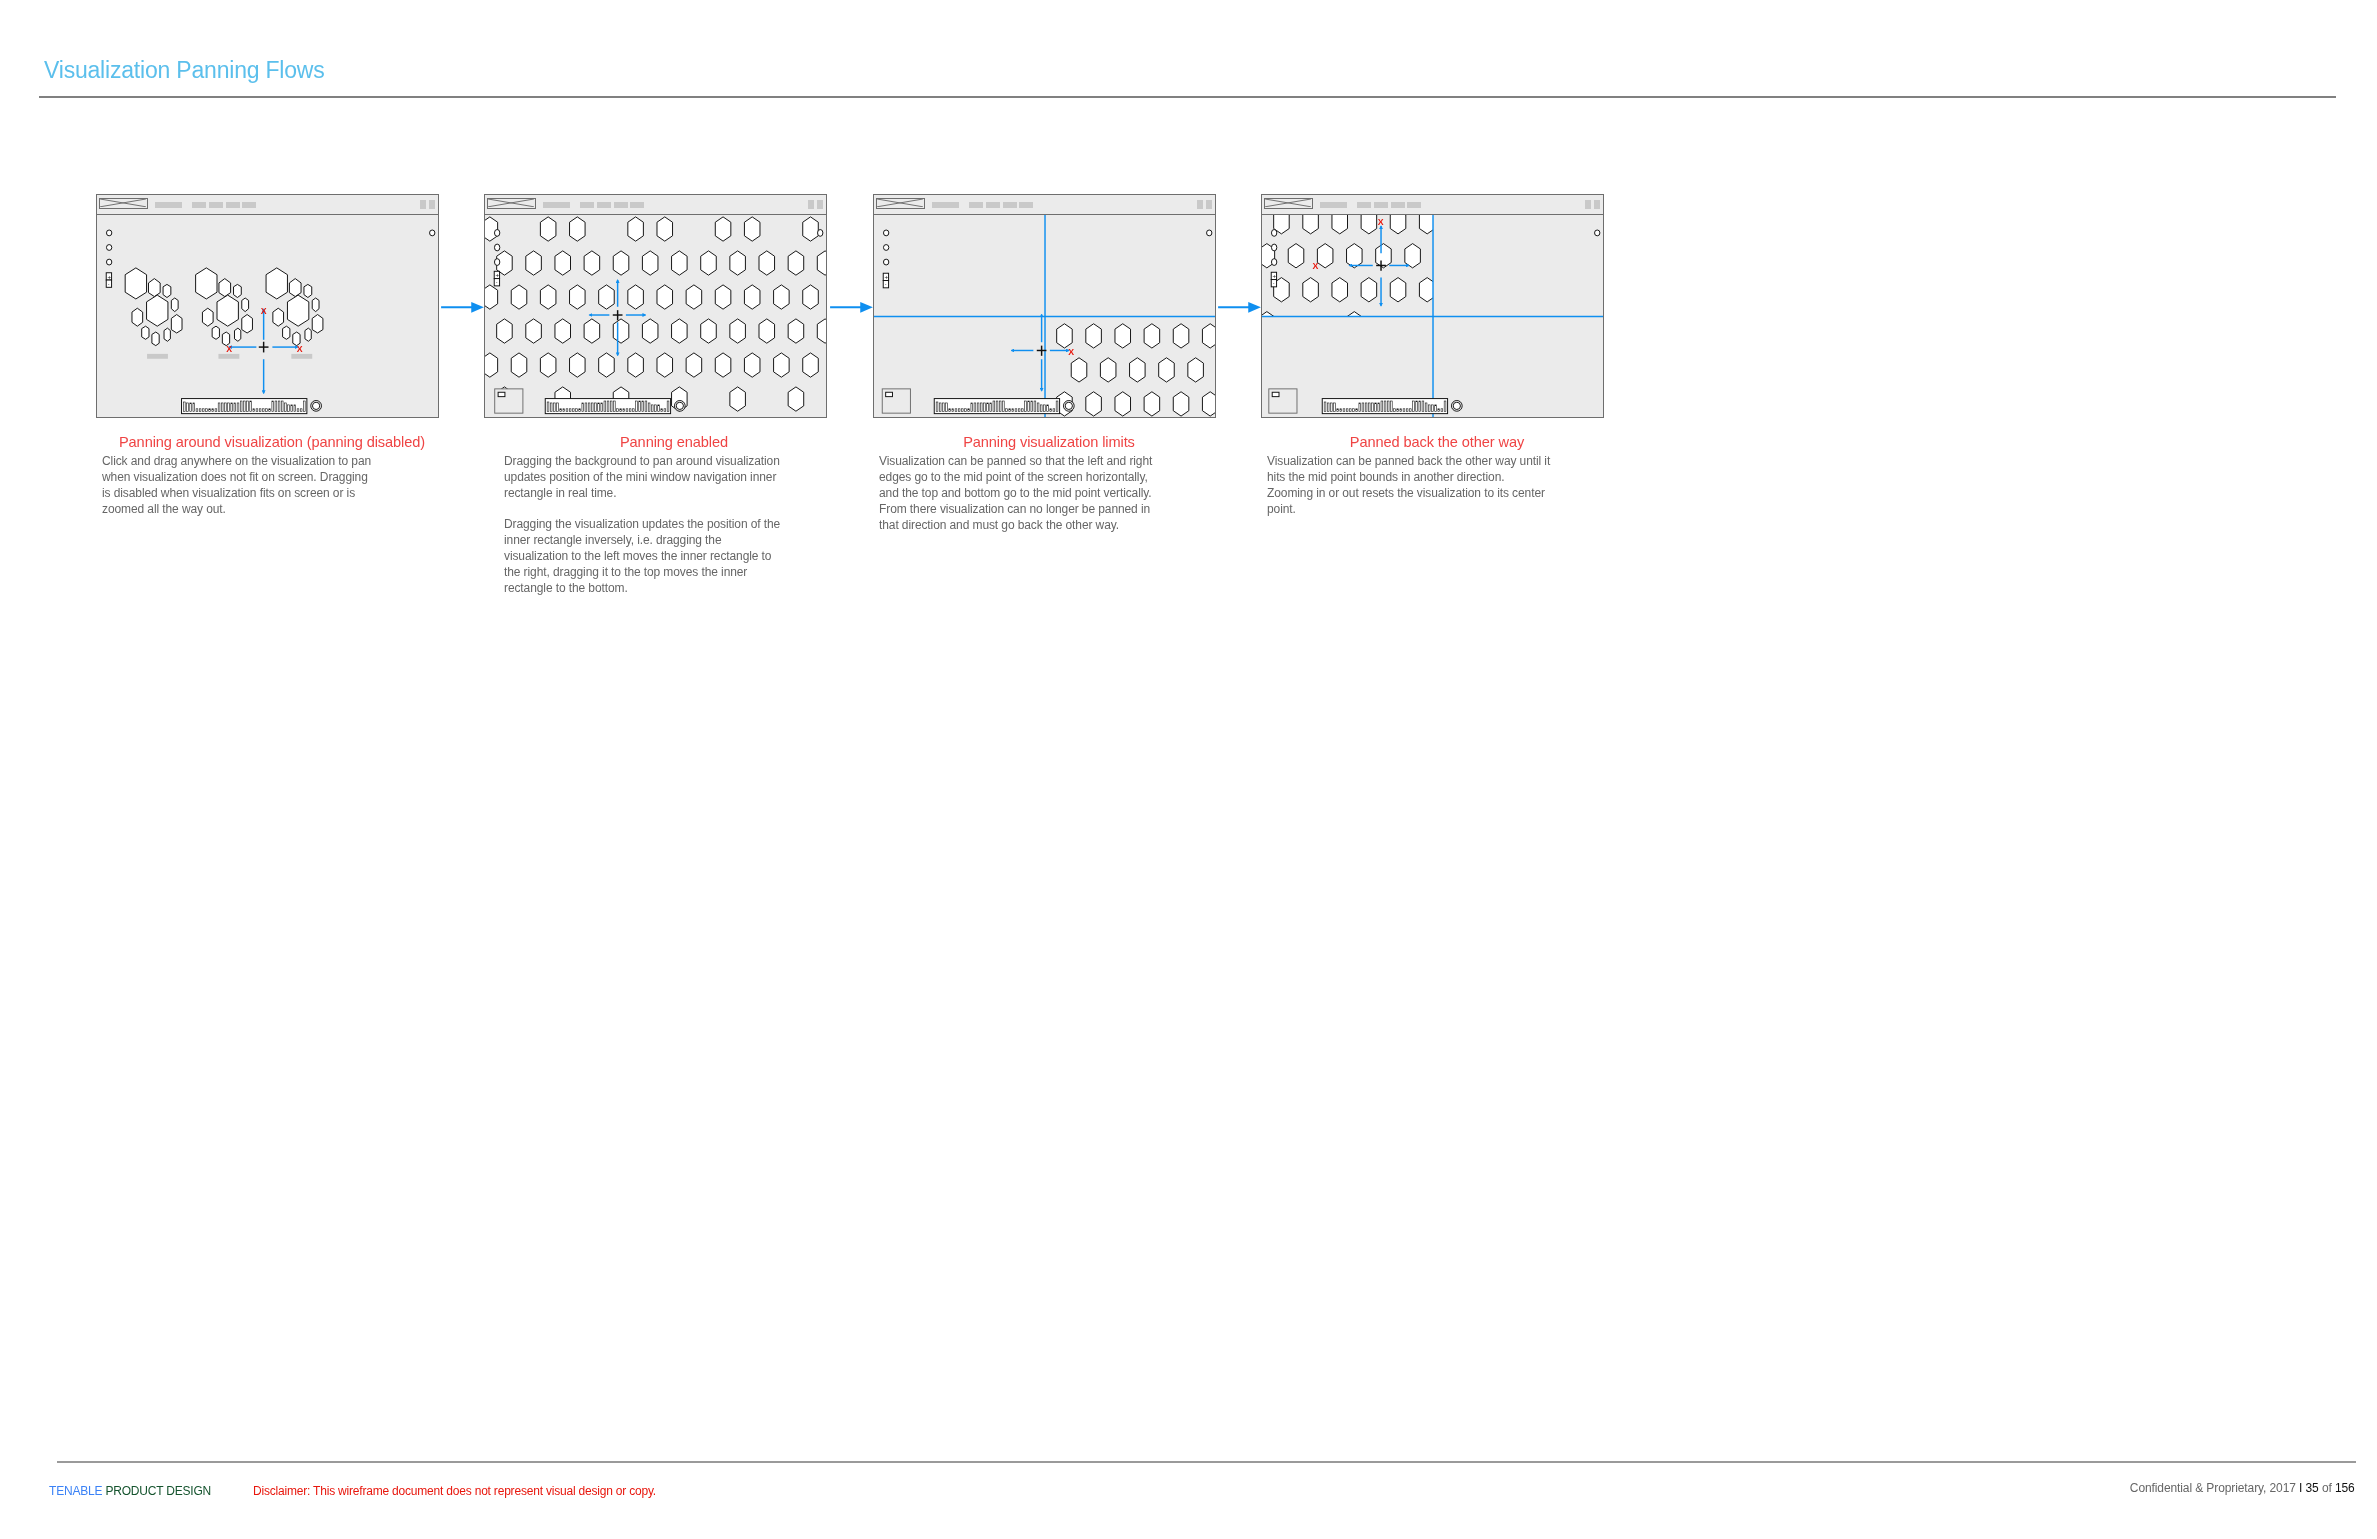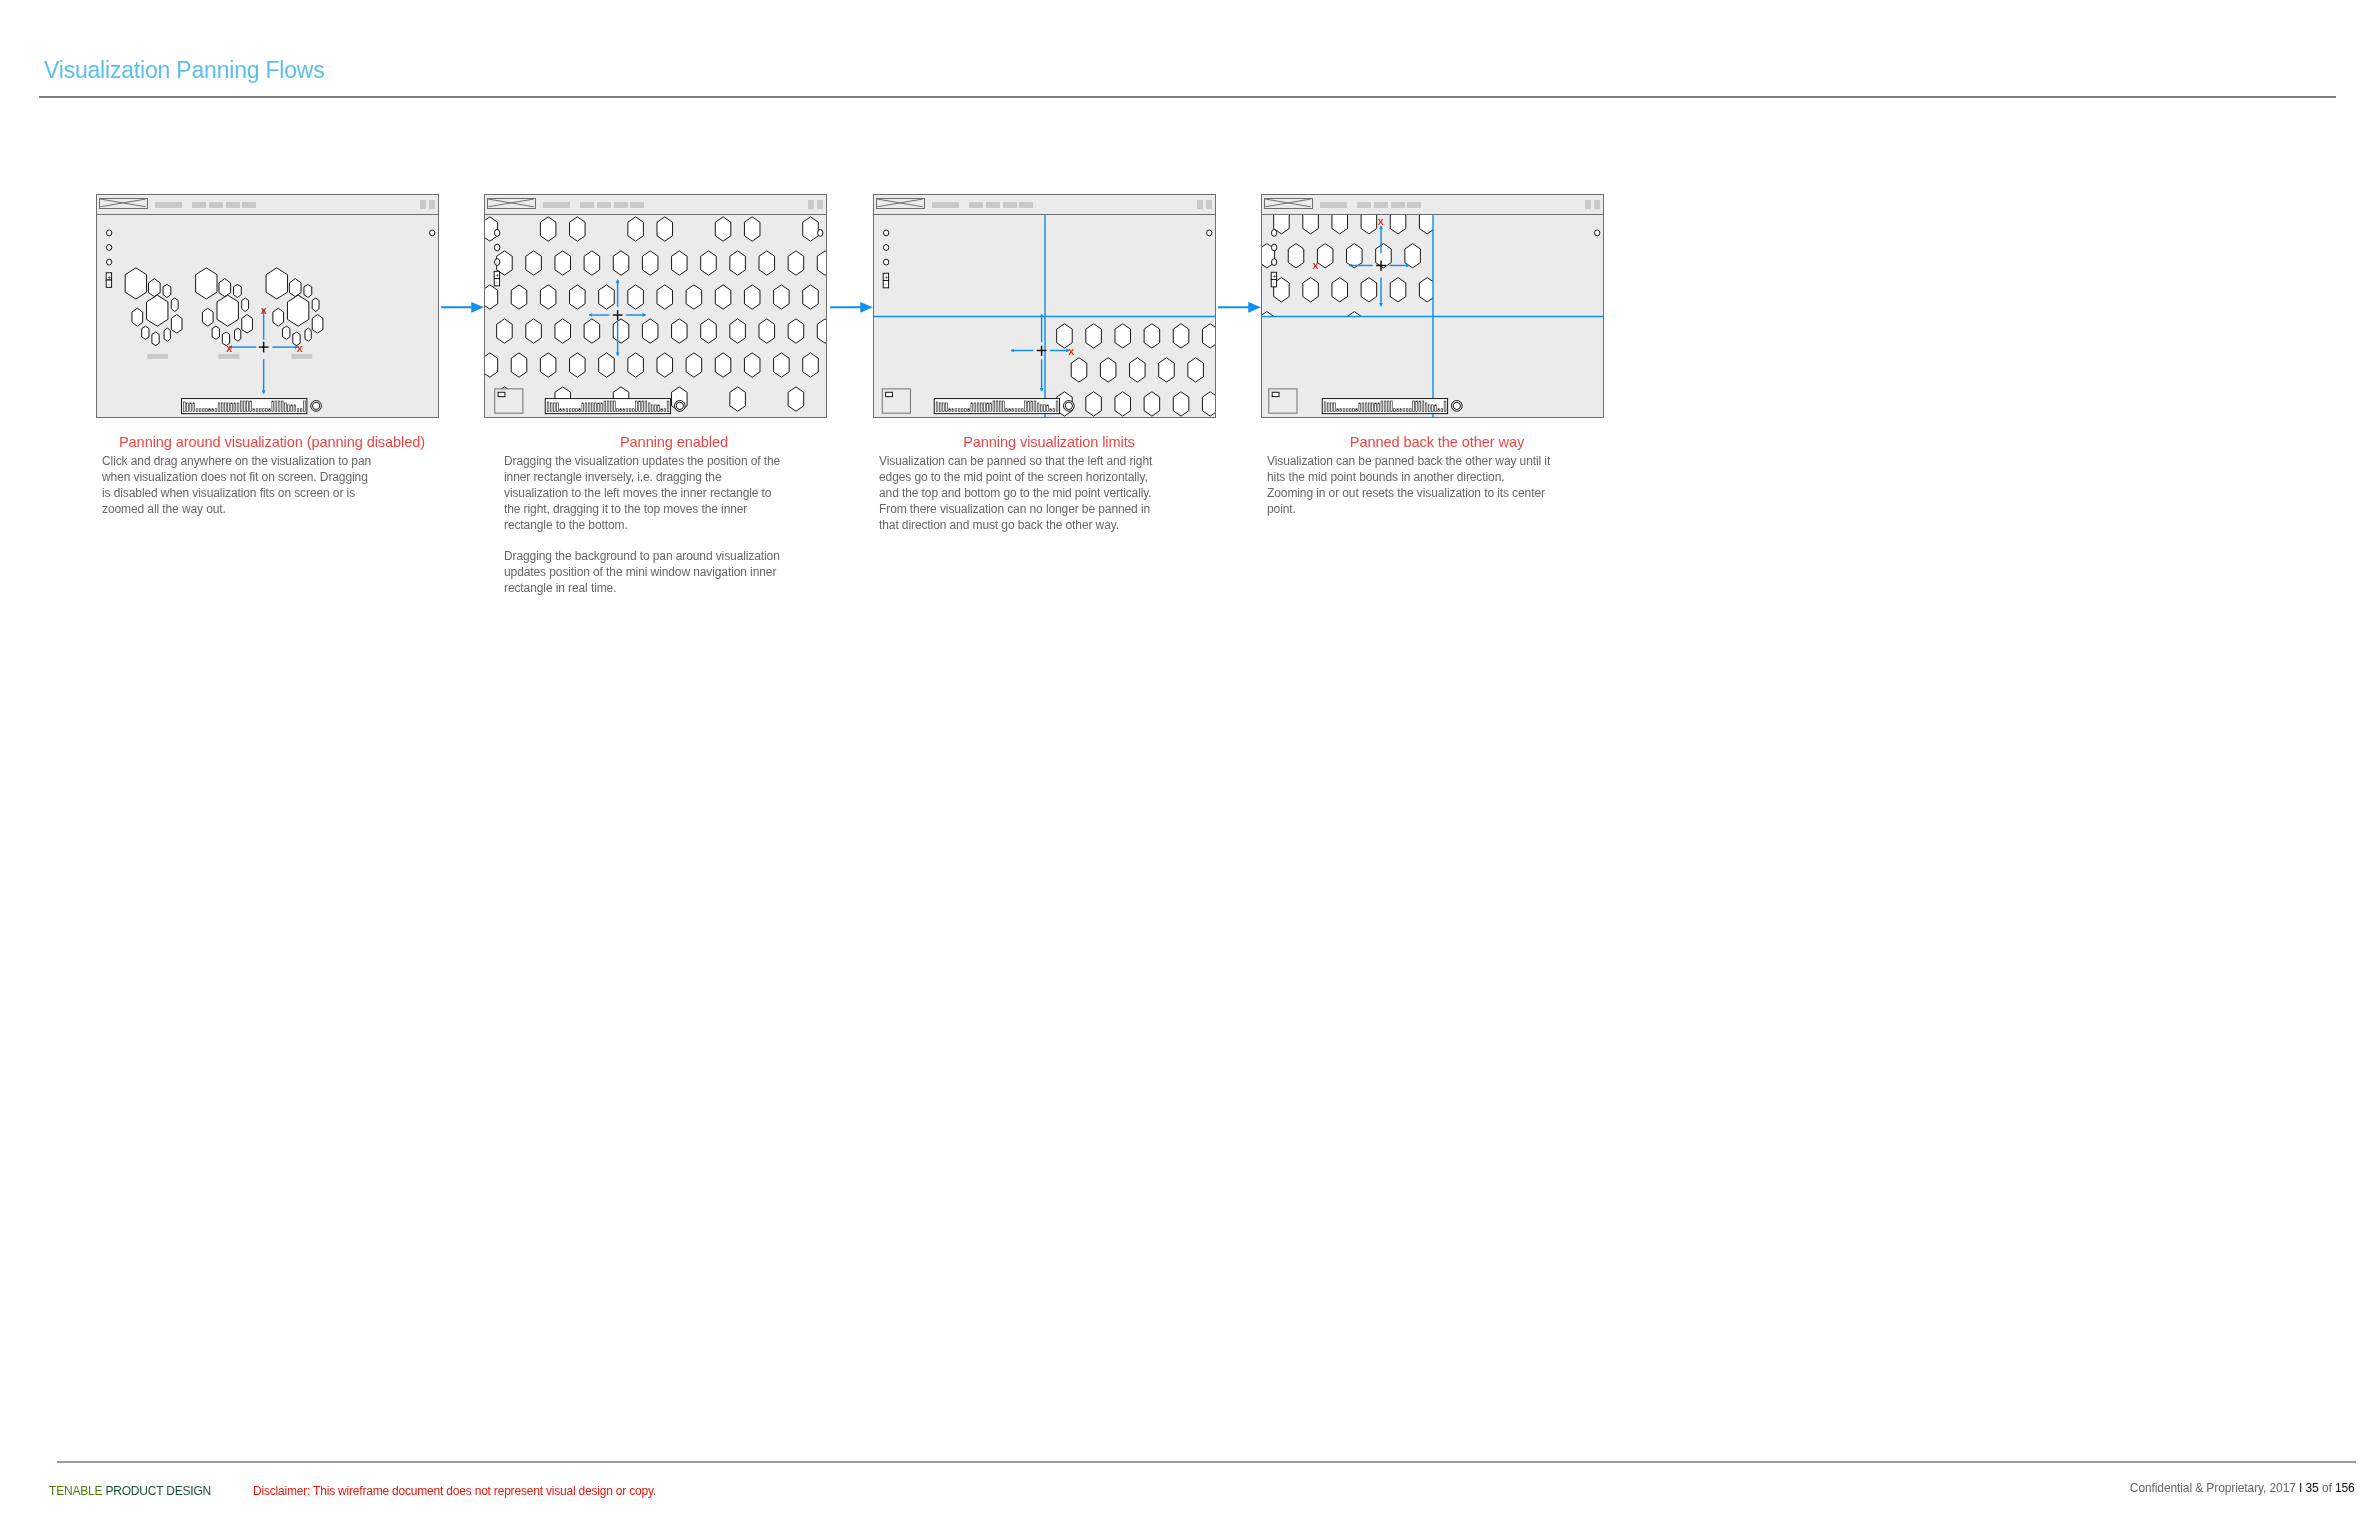--- a/index.html
+++ b/index.html
@@ -22,21 +22,21 @@
   .caption { position:absolute; top:434px; width:340px; }
   .cap-title { font-size:14.6px; color:#ef4444; line-height:17.5px; white-space:nowrap; letter-spacing:-0.1px;text-align:center; }
   .cap-body { font-size:12px; color:#666; line-height:16px; margin-top:1px; letter-spacing:-0.1px; }
   .cap-body p { margin:0; white-space:pre-line; }
   .cap-body p + p { margin-top:15.5px; }
 
   .flow-arrow { position:absolute; top:300px; }
 
   .footer-rule { position:absolute; left:57px; top:1461px; width:2299px; height:1.5px; background:#9a9a9a; }
   .footer-left { position:absolute; left:49px; top:1484px; font-size:12px; white-space:nowrap; letter-spacing:-0.2px; }
-  .brand-strong { color:#4d7c0f; }
+  .brand-strong { color:#3b82f6; }
   .brand-light { color:#14532d; }
   .disclaimer { position:absolute; left:253px; top:1484px; font-size:12px; color:#e8160c; white-space:nowrap; letter-spacing:-0.2px; }
   .footer-right { position:absolute; right:22.3px; top:1481px; font-size:12px; color:#666; white-space:nowrap; letter-spacing:-0.1px; }
   .footer-right .pg { color:#111; }
 </style>
 </head>
 <body>
 
 <div class="page-title">Visualization Panning Flows</div>
 <div class="top-rule"></div>
@@ -596,28 +596,28 @@
   <div class="cap-body">
     <p>Click and drag anywhere on the visualization to pan
 when visualization does not fit on screen.   Dragging
 is disabled when visualization fits on screen or is
 zoomed all the way out.</p>
   </div>
 </div>
 <div class="caption" style="left:504px;">
   <div class="cap-title">Panning enabled</div>
   <div class="cap-body">
+    <p>Dragging the background to pan around visualization
+updates position of the mini window navigation inner
+rectangle in real time.</p>
     <p>Dragging the visualization updates the position of the
 inner rectangle inversely, i.e. dragging the
 visualization to the left moves the inner rectangle to
 the right, dragging it to the top moves the inner
 rectangle to the bottom.</p>
-    <p>Dragging the background to pan around visualization
-updates position of the mini window navigation inner
-rectangle in real time.</p>
   </div>
 </div>
 <div class="caption" style="left:879px;">
   <div class="cap-title">Panning visualization limits</div>
   <div class="cap-body">
     <p>Visualization can be panned so that the left and right
 edges go to the mid point of the screen horizontally,
 and the top and bottom go to the mid point vertically.
 From there visualization can no longer be panned in
 that direction and must go back the other way.</p>

